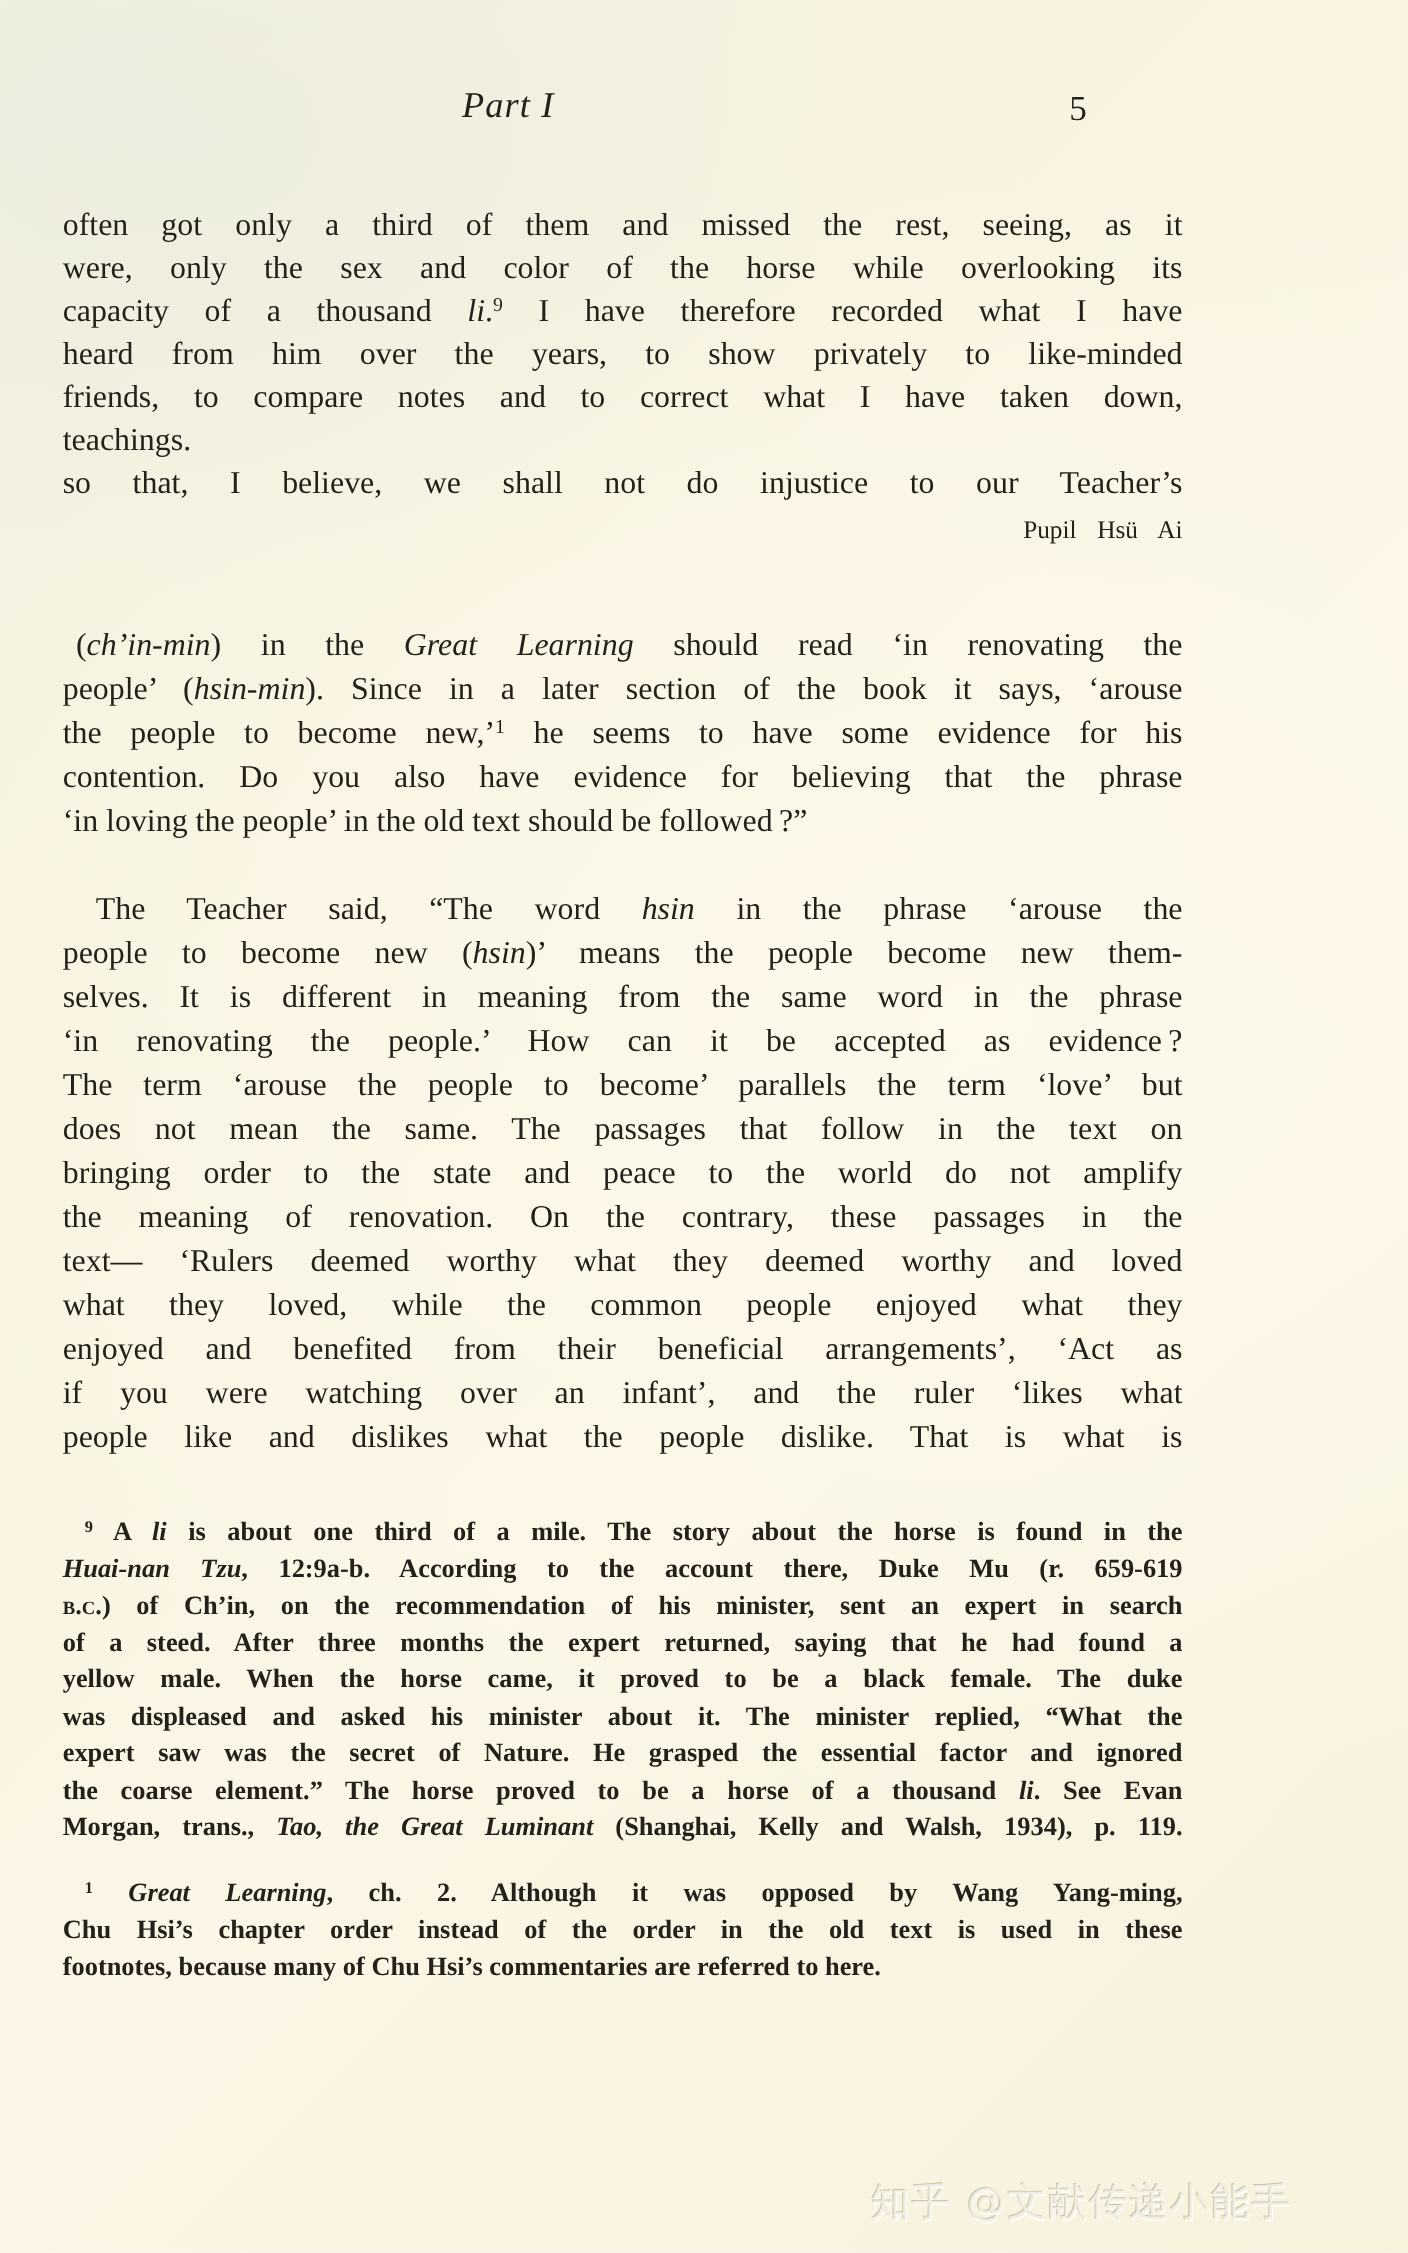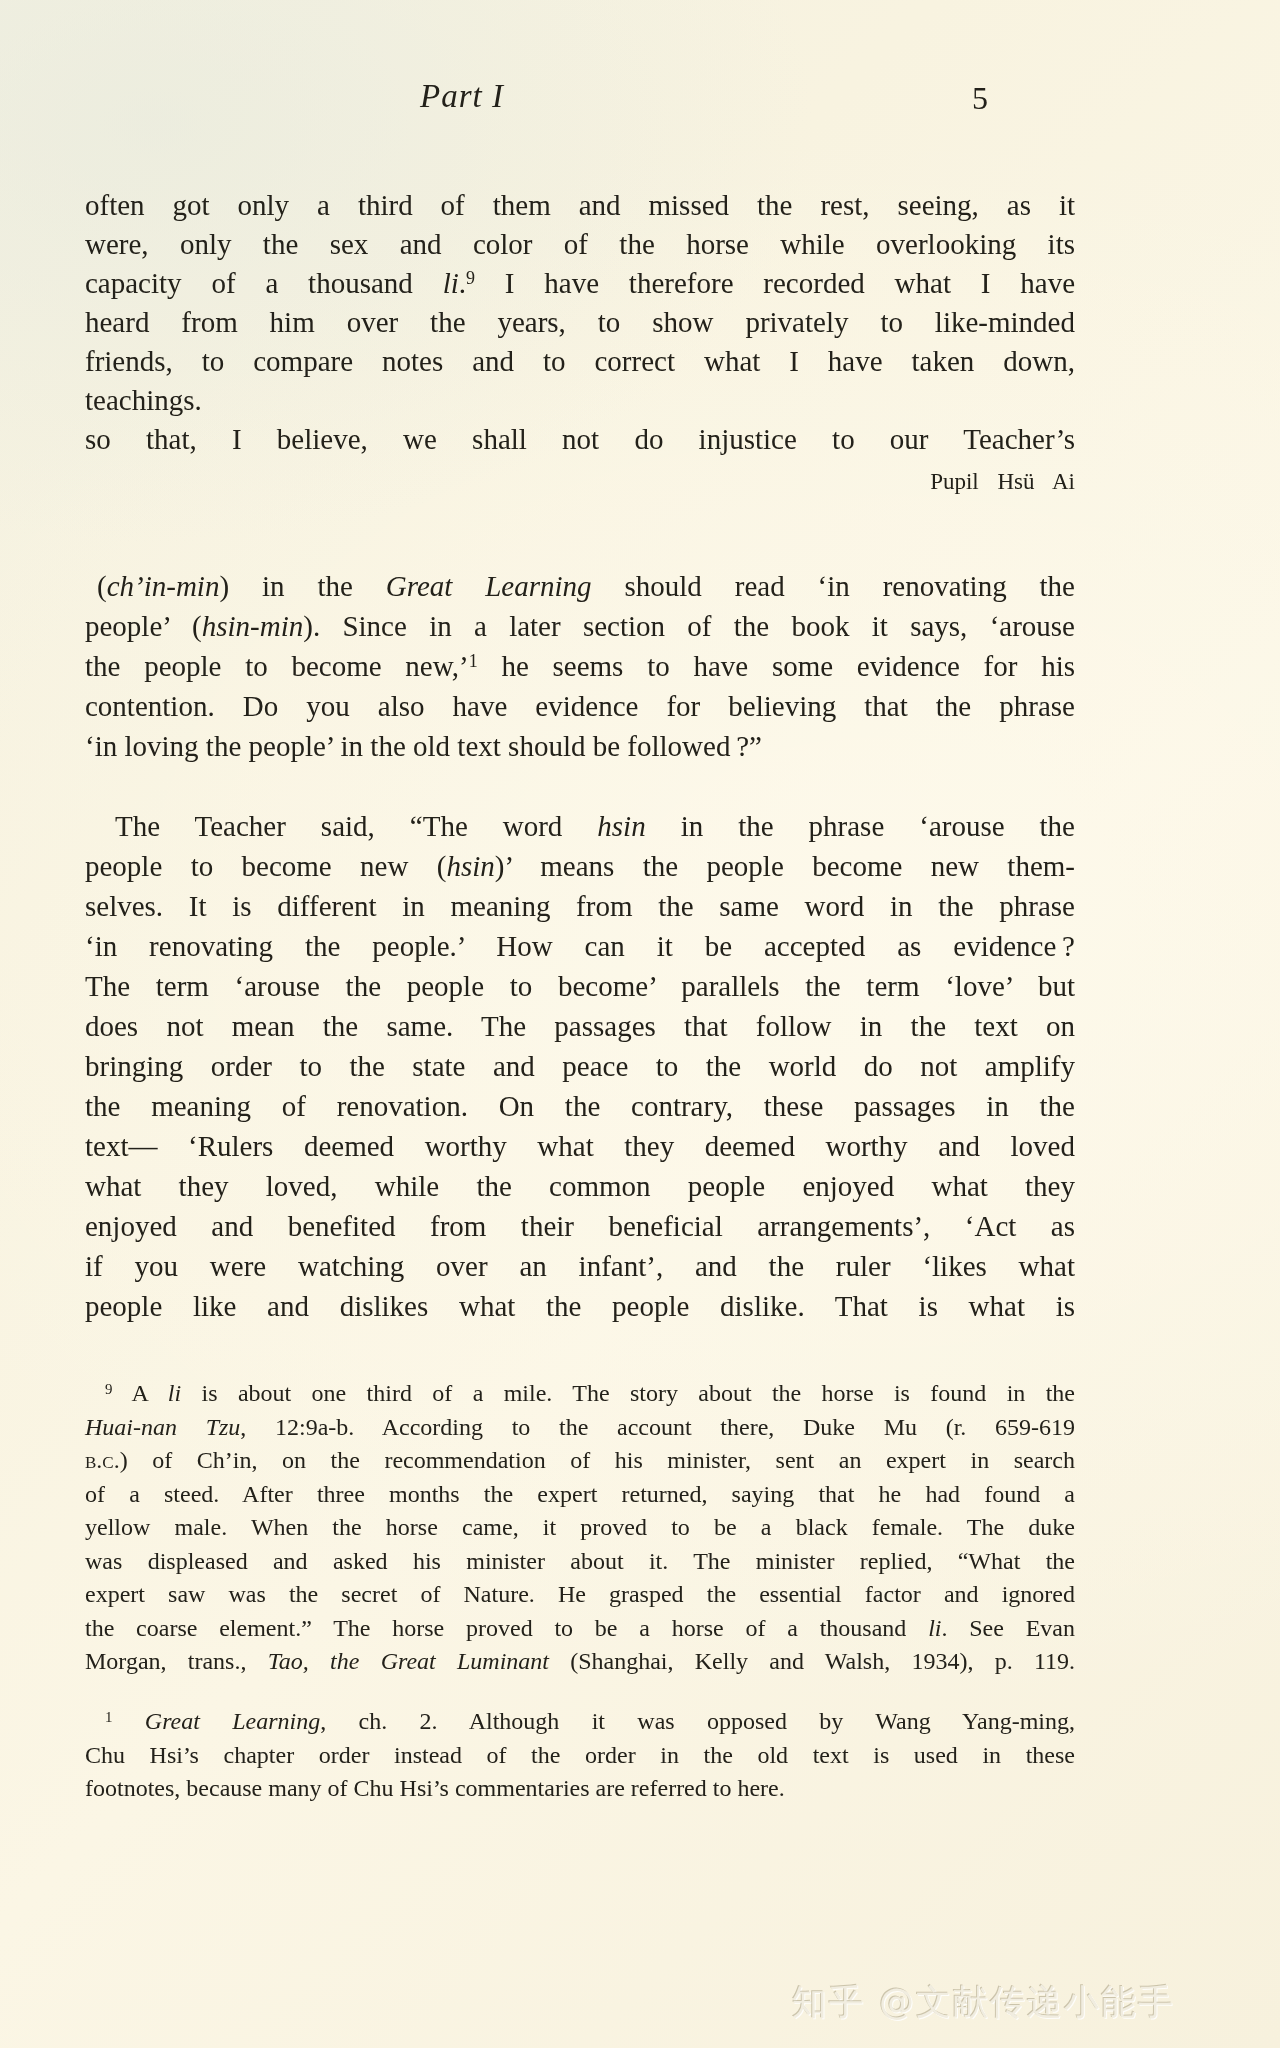--- a/index.html
+++ b/index.html
@@ -25,26 +25,26 @@
 
   
   .block { position:absolute; left:57px; width:1018px; }
   .body-text { font-size:29px; }
   #p1 { top:186px; }
   #p1 .line { line-height:39px; height:39px; }
   #sig { top:469px; text-align:right; font-size:23px; word-spacing:13px; }
   #p2 { top:566px; }
   #p3 { top:806px; }
   #p2 .line, #p3 .line { line-height:40px; height:40px; }
-  .fn { font-size:24px; }
+  .fn { font-size:24px;font-weight:bold; }
   #fn9 { top:1377px; }
   #fn1 { top:1705px; }
   .fn .line { line-height:33.5px; height:33.5px; }
 
-  .line { text-align: justify; text-align-last: justify; white-space: normal; margin-left: 28px; }
+  .line { text-align: justify; text-align-last: justify; white-space: normal; }
   .line.last { text-align-last: left; }
   #p3 .line.last, #fn9 .line.last { text-align-last: justify; }
   #p2 .line:first-child { padding-left: 12px; }
   #p3 .line:first-child { padding-left: 30px; }
   .fn .line:first-child { padding-left: 20px; }
 
   .i { font-style: italic; }
   .sup { font-size: 62%; position: relative; top: -0.5em; line-height: 0; }
   .sc { font-variant: small-caps; }
 

